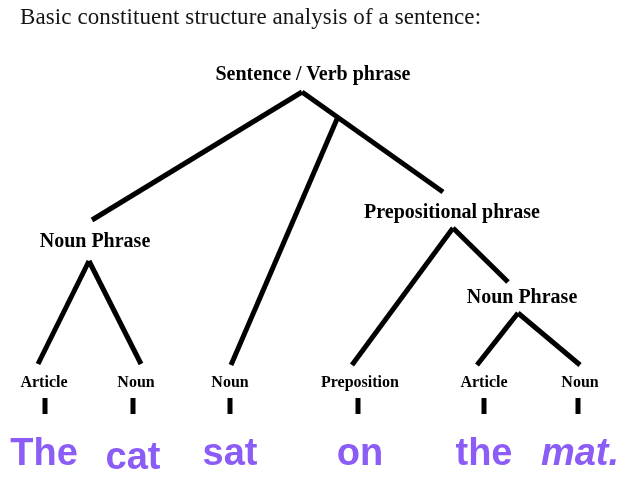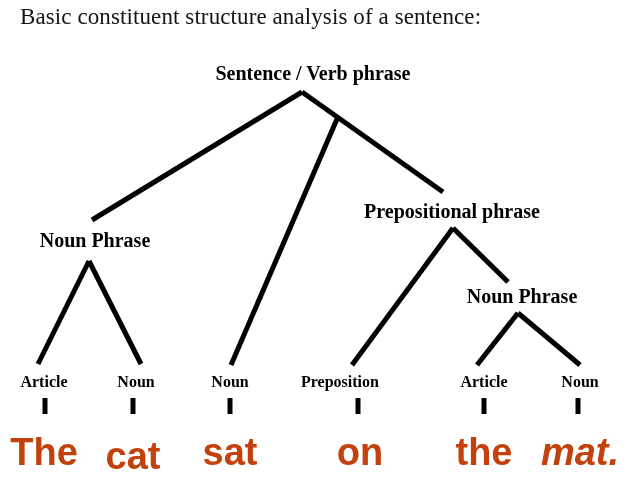--- a/index.html
+++ b/index.html
@@ -50,21 +50,21 @@
   .node-label.level-phrase { font-size: 20px; }
   .node-label.level-pos    { font-size: 16px; }
   .word-label {
     position: absolute;
     transform: translate(-50%, -50%);
     font-family: "Liberation Sans Narrow", "Liberation Sans", "DejaVu Sans", sans-serif;
     font-weight: 700;
     font-size: 38px;
     font-stretch: condensed;
     white-space: nowrap;
-    color: #c2410c;
+    color: #8b5cf6;
     line-height: 1;
   }
 </style>
 </head>
 <body>
 
 <div id="diagram-root">
 
   <div id="page-title">Basic constituent structure analysis of a sentence:</div>
 
@@ -91,21 +91,21 @@
   </svg>
 
   <div id="node-layer">
       <div class="node-label level-phrase" style="left: 313px; top: 73px;">Sentence / Verb phrase</div>
       <div class="node-label level-phrase" style="left: 95px; top: 240px;">Noun Phrase</div>
       <div class="node-label level-phrase" style="left: 452px; top: 211px;">Prepositional phrase</div>
       <div class="node-label level-phrase" style="left: 522px; top: 296px;">Noun Phrase</div>
       <div class="node-label level-pos" style="left: 44px; top: 382px;">Article</div>
       <div class="node-label level-pos" style="left: 136px; top: 382px;">Noun</div>
       <div class="node-label level-pos" style="left: 230px; top: 382px;">Noun</div>
-      <div class="node-label level-pos" style="left: 340px; top: 382px;">Preposition</div>
+      <div class="node-label level-pos" style="left: 360px; top: 382px;">Preposition</div>
       <div class="node-label level-pos" style="left: 484px; top: 382px;">Article</div>
       <div class="node-label level-pos" style="left: 580px; top: 382px;">Noun</div>
     </div>
   <div id="word-layer">
       <div class="word-label" style="left: 44px; top: 452px;">The</div>
       <div class="word-label" style="left: 133px; top: 456px;">cat</div>
       <div class="word-label" style="left: 230px; top: 452px; text-align: right;">sat</div>
       <div class="word-label" style="left: 360px; top: 452px;">on</div>
       <div class="word-label" style="left: 484px; top: 452px;">the</div>
       <div class="word-label" style="left: 580px; top: 452px; font-style: italic;">mat.</div>

